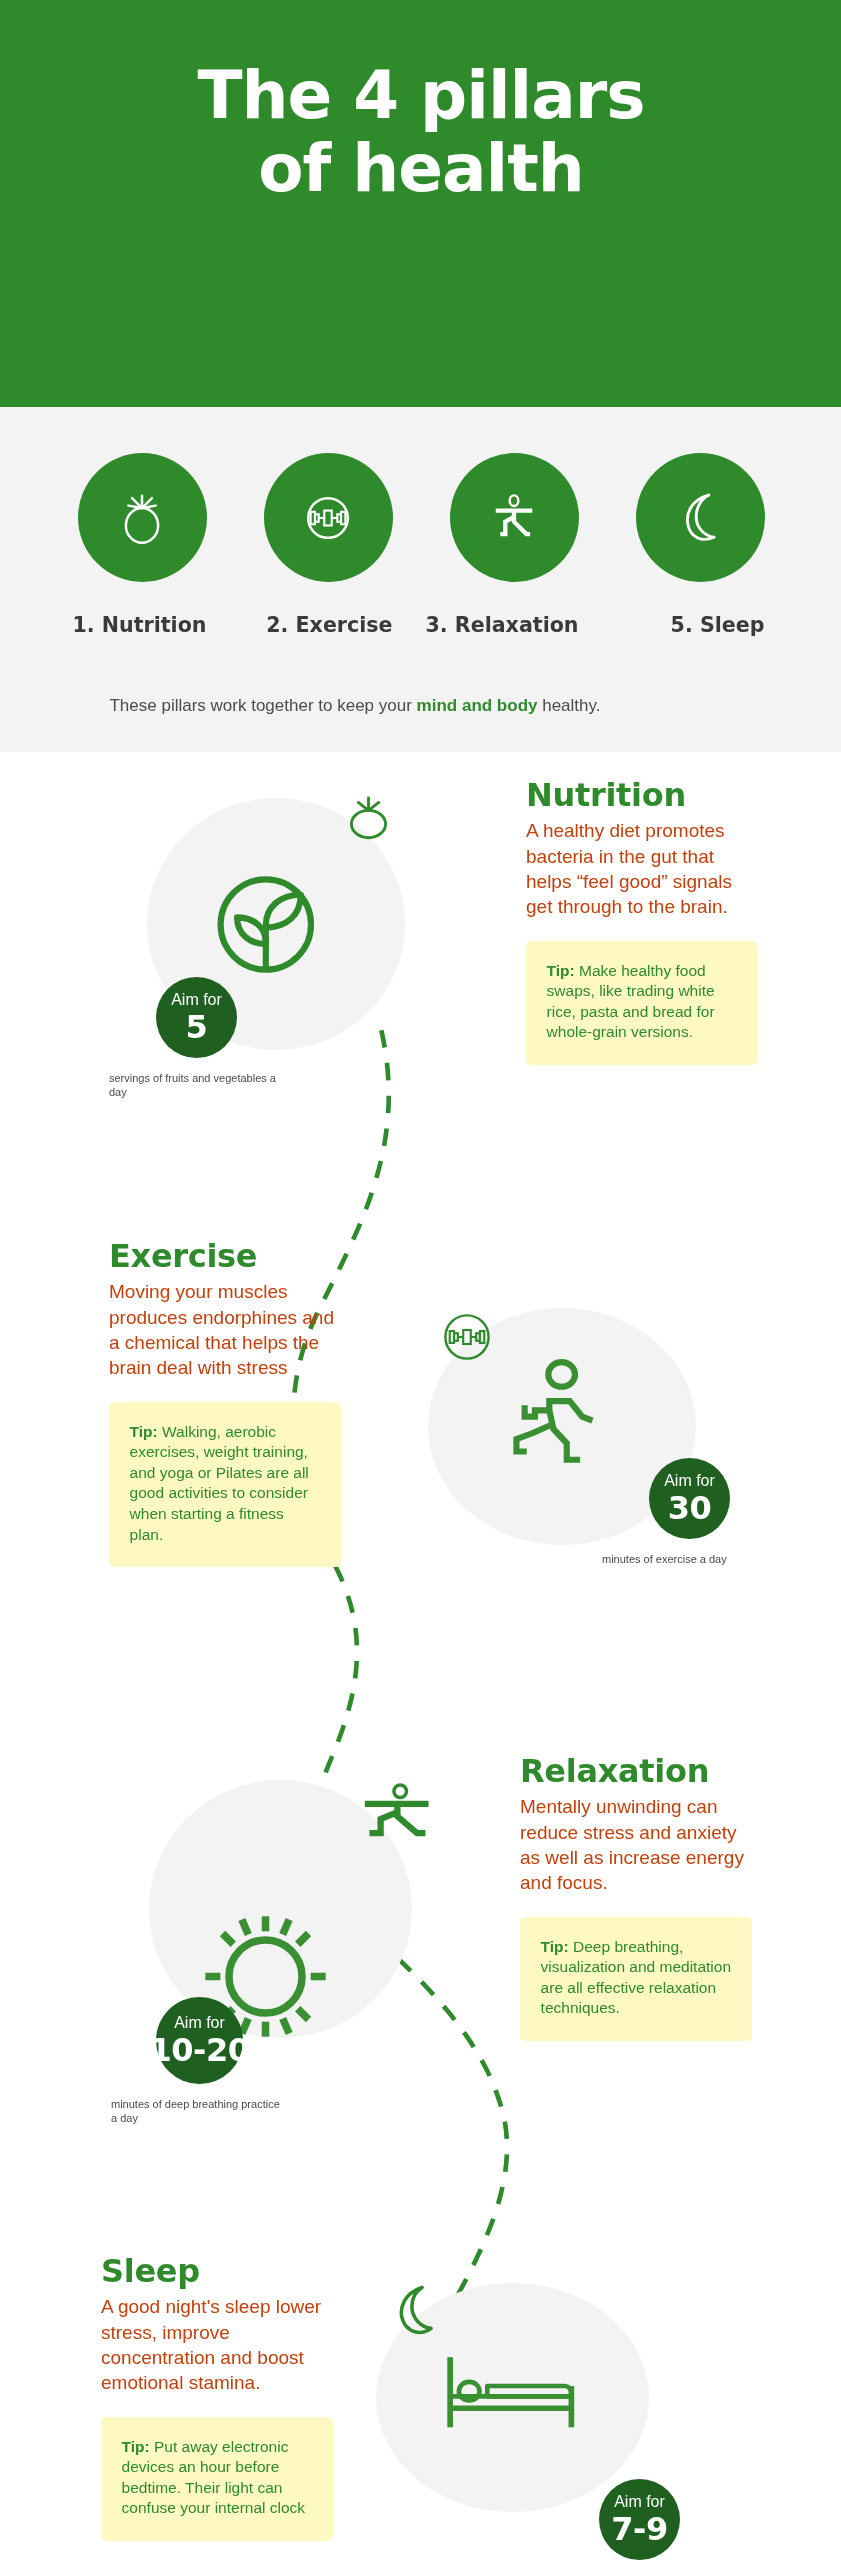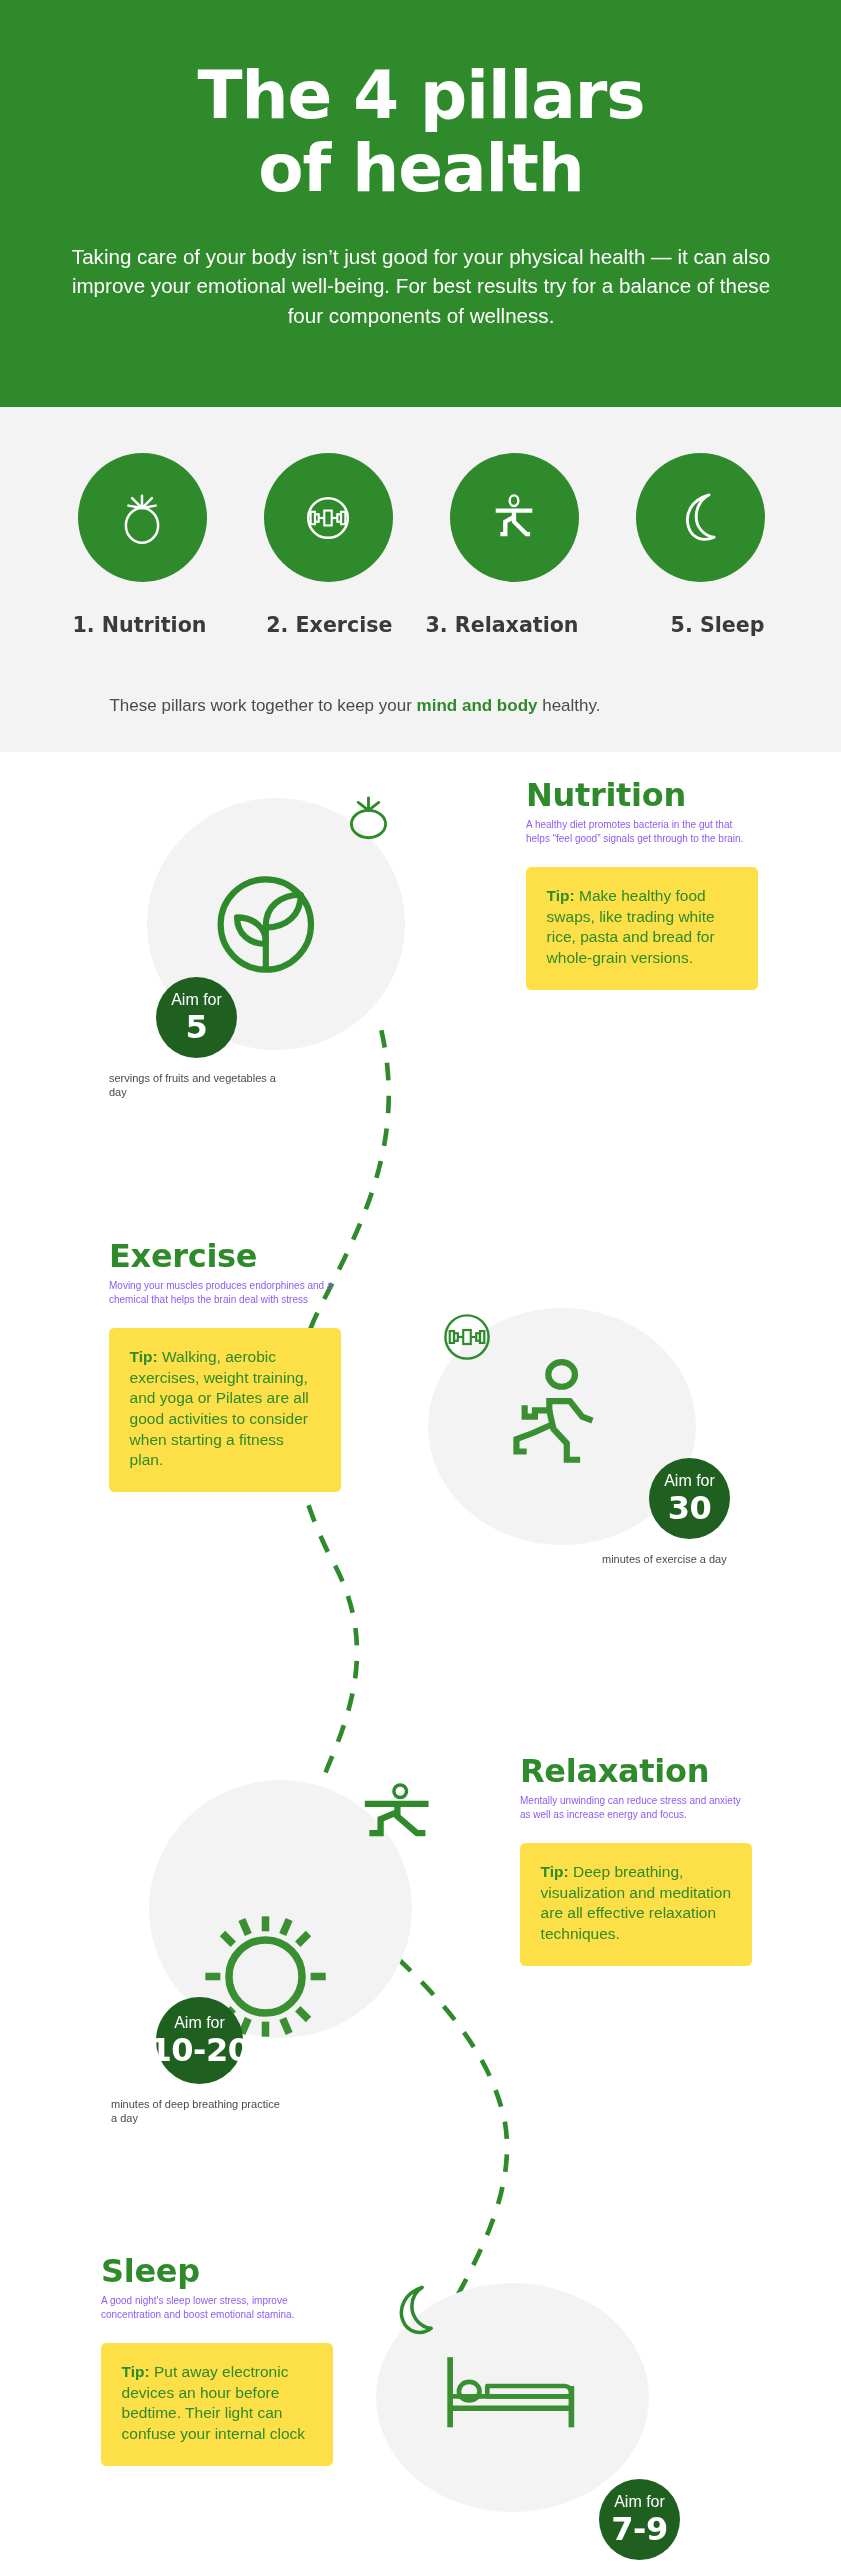--- a/index.html
+++ b/index.html
@@ -143,27 +143,27 @@
   .sec-title {
     font-family: "DejaVu Sans", sans-serif;
     font-weight: bold;
     font-size: 32px;
     color: #2e8a2b;
     line-height: 1.1;
     margin-bottom: 5.2px;
     letter-spacing: -0.3px;
   }
   .sec-body {
-    font-size: 10px;
+    font-size: 19px;
     line-height: 1.33;
-    color: #8b5cf6;
+    color: #c2410c;
   }
   .tipbox {
     margin-top: 21.6px;
-    background: #fde047;
+    background: #fef9c3;
     border-radius: 5.2px;
     padding: 19.6px 20.6px 21.6px 20.6px;
   }
   .tipbox p {
     font-size: 15.5px;
     line-height: 1.33;
     color: #2e8a2b;
   }
   .tipbox b { font-weight: bold; }
 
@@ -175,21 +175,20 @@
 </head>
 <body>
 
 <div class="page">
 
   <div class="header">
     <div class="header-title">
       <div>The 4 pillars</div>
       <div>of health</div>
     </div>
-    <div class="header-sub">Taking care of your body isn’t just good for your physical health — it can also improve your emotional well-being. For best results try for a balance of these four components of wellness.</div>
   </div>
 
   <div class="pillars">
     <div class="pillars-row">
 
       <div class="pillar">
         <div class="pillar-circle">
           <span>
             <svg width="62" height="62" viewBox="0 0 100 100">
               <ellipse cx="50" cy="62" rx="26" ry="28" fill="none" stroke="#fff" stroke-width="4"></ellipse>

